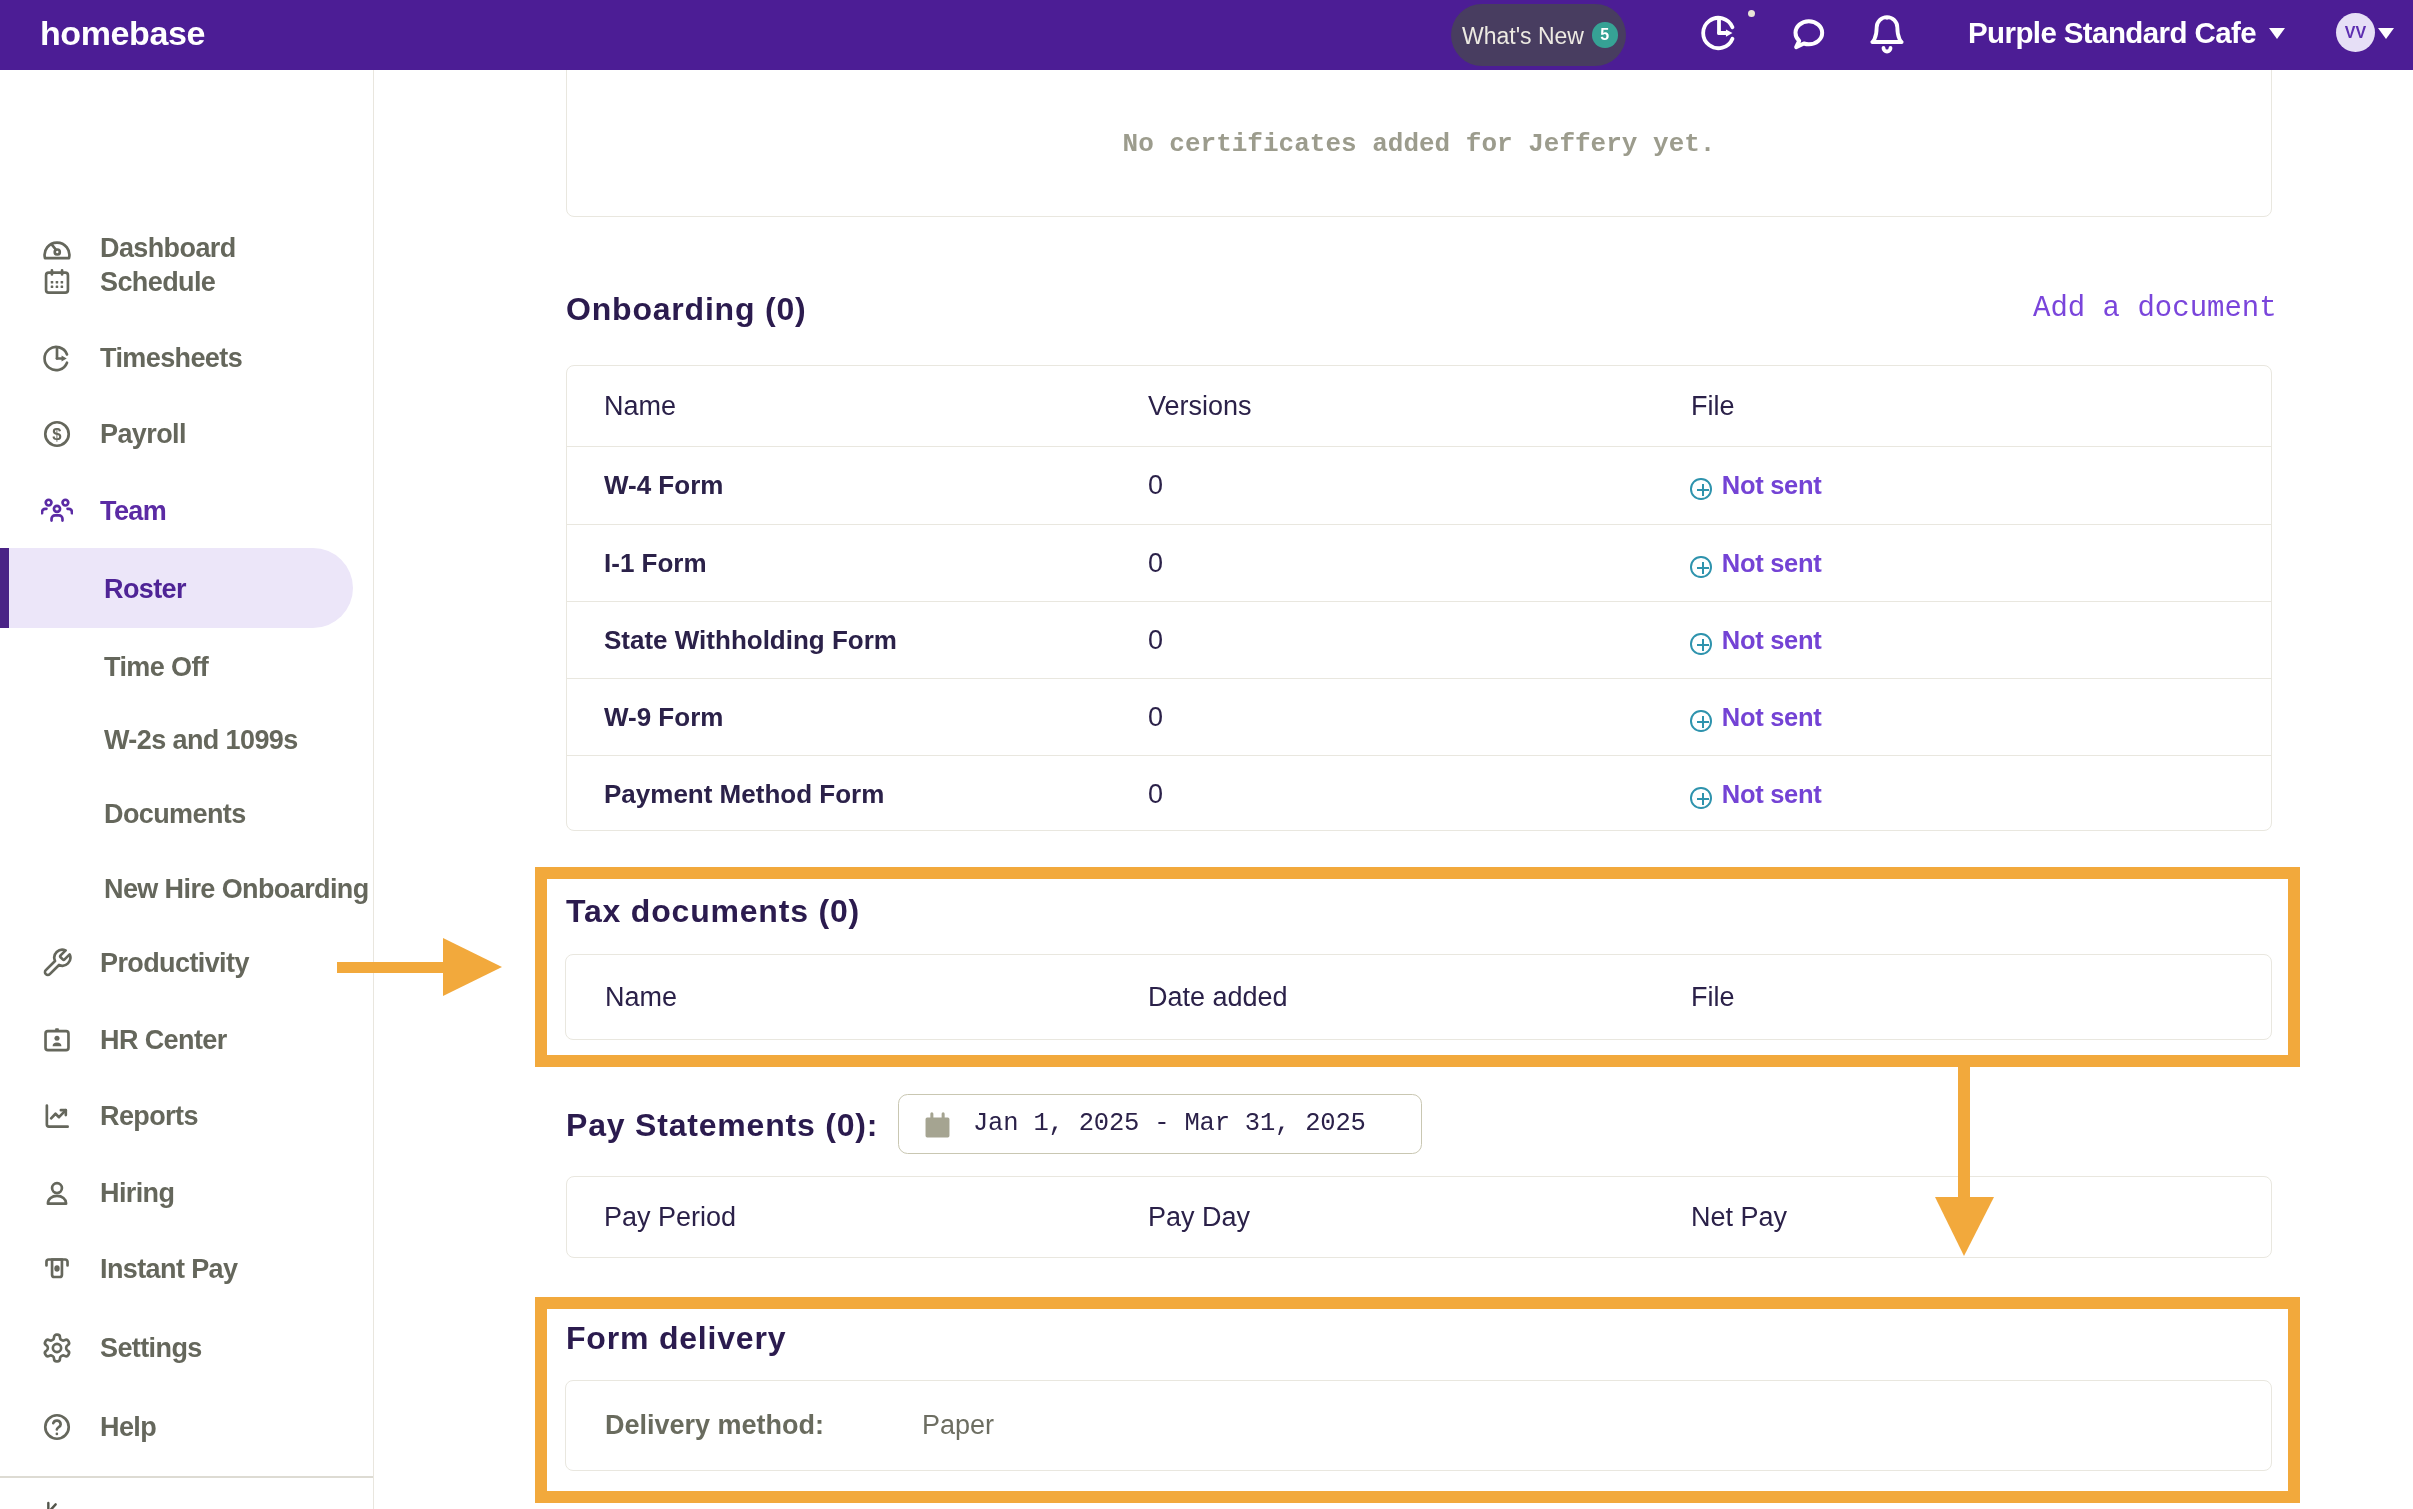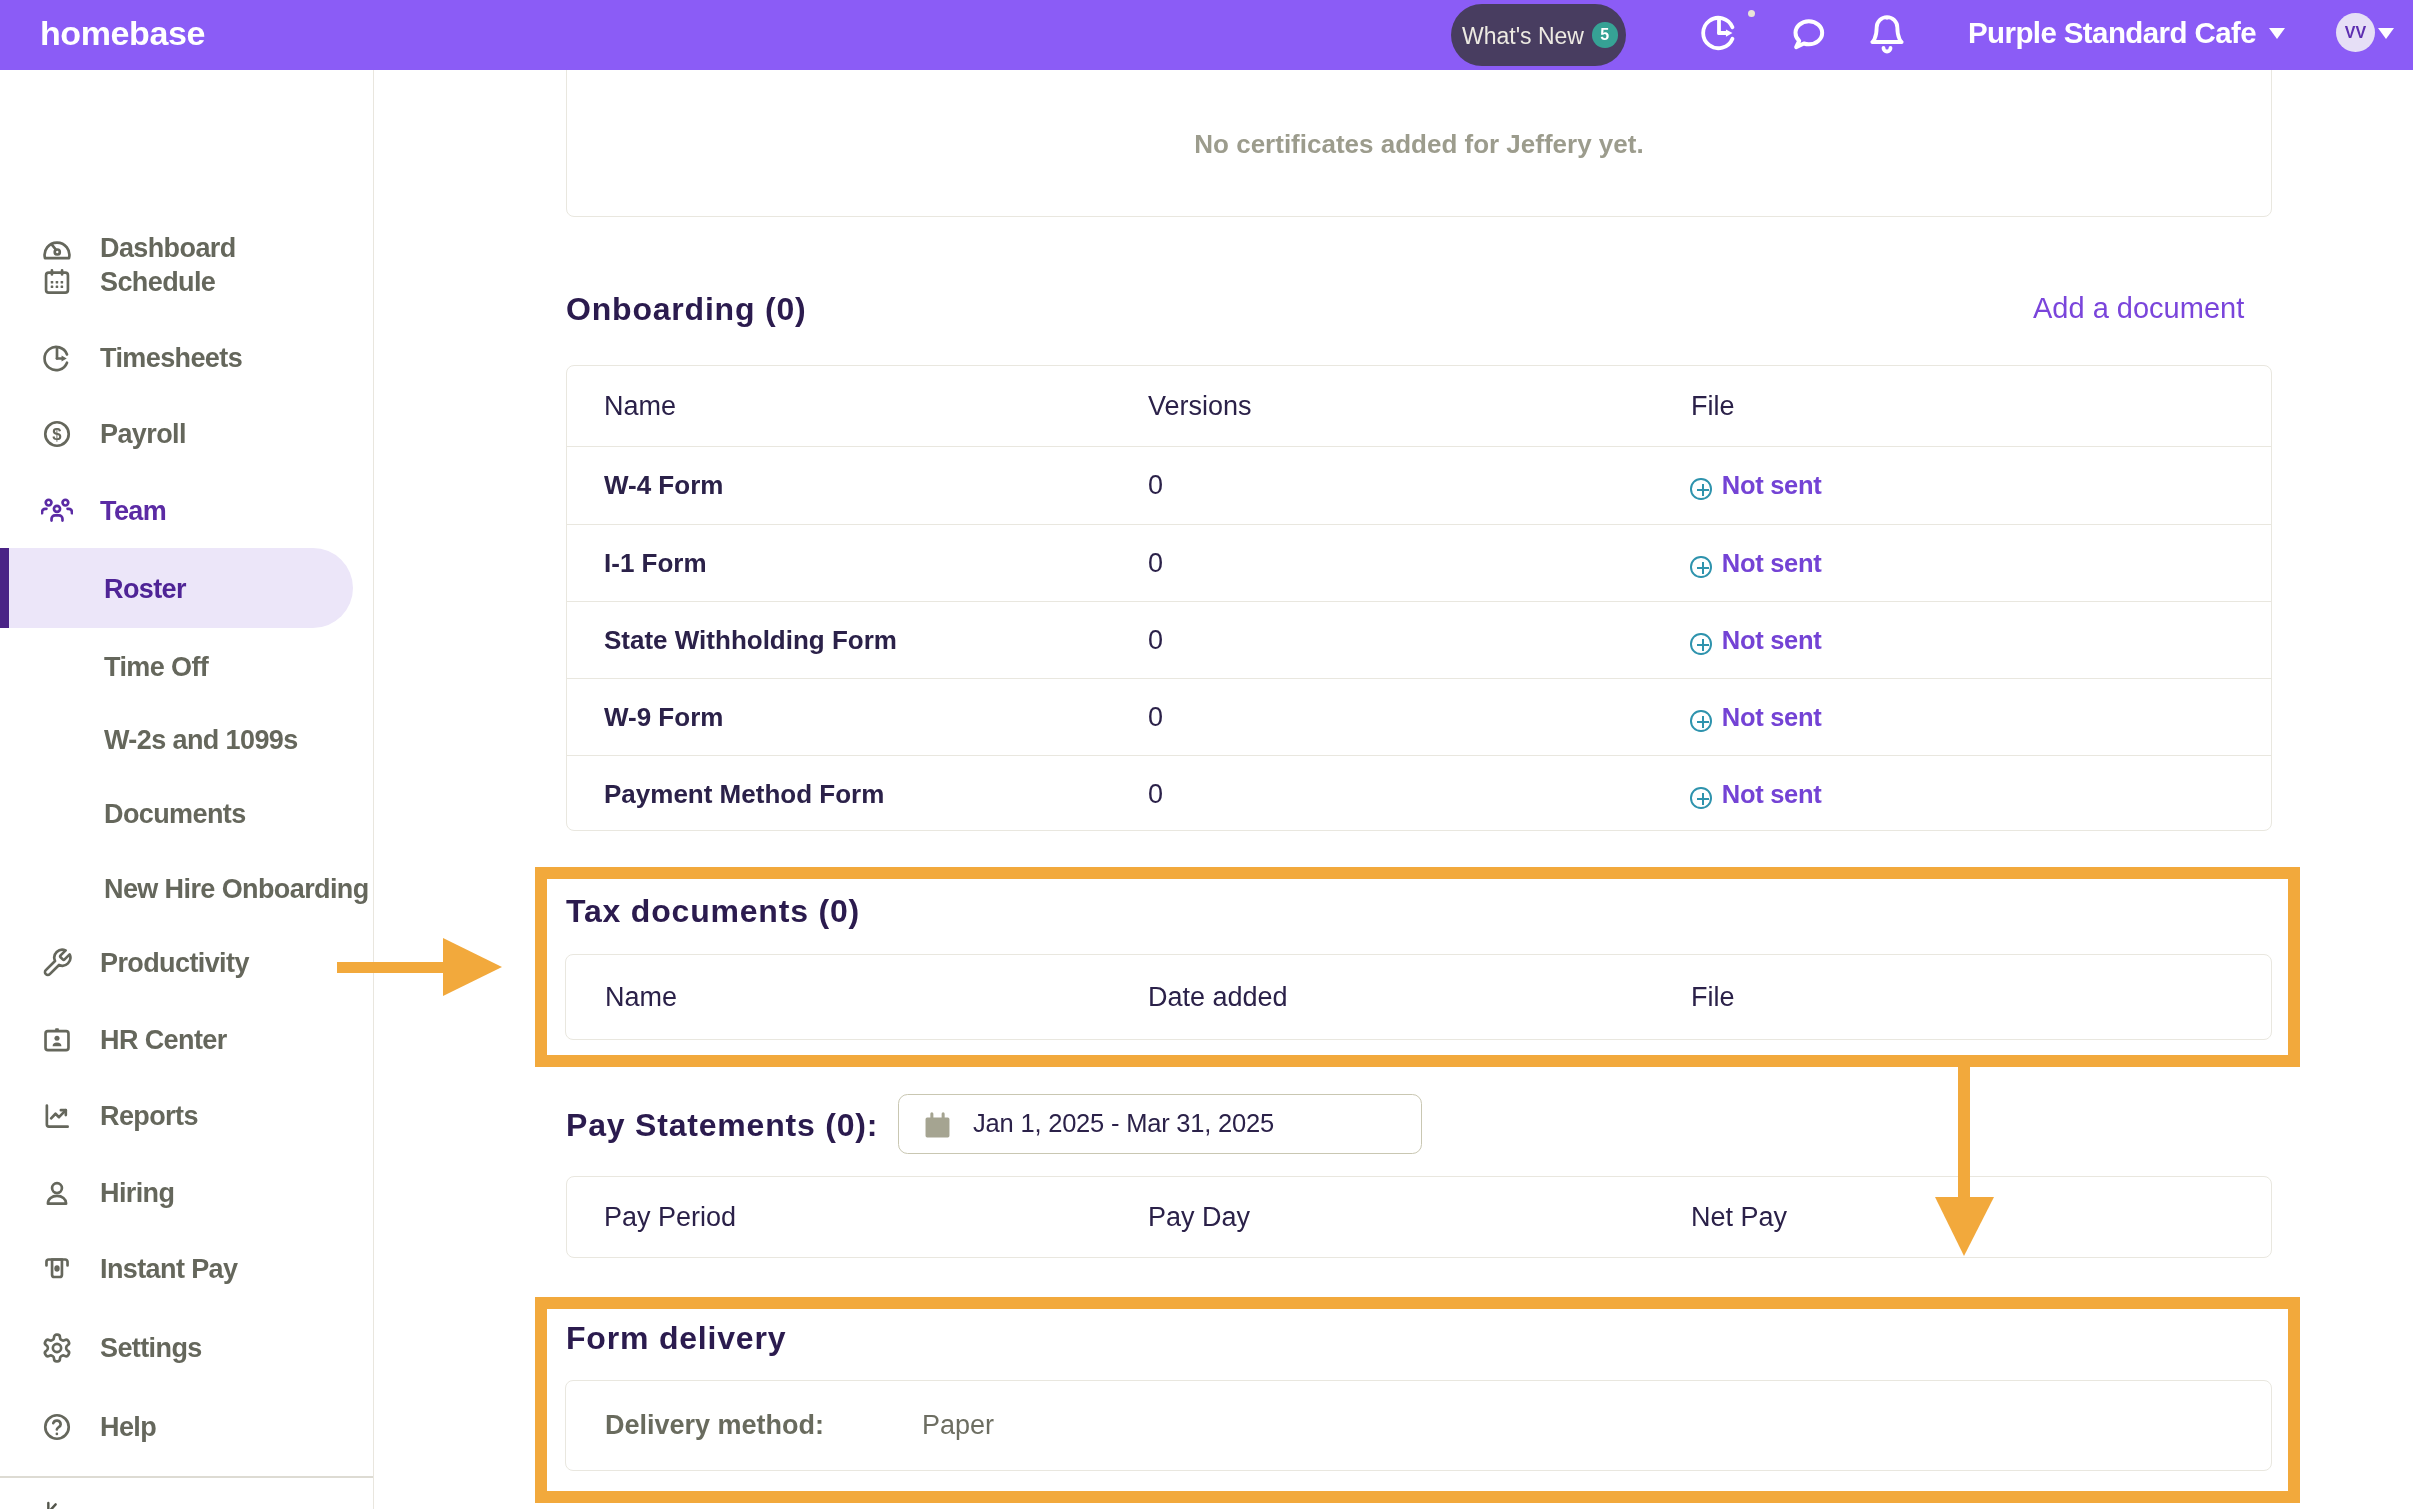--- a/index.html
+++ b/index.html
@@ -1,20 +1,20 @@
 <!DOCTYPE html>
 <html style="font-size:12.7px"><head>
 <meta charset="utf-8">
 <style>
 * { margin:0; padding:0; box-sizing:border-box; }
 html,body { width:2413px; height:1509px; background:#ffffff; font-family:"Liberation Sans", sans-serif; overflow:hidden; }
-.abs { position:absolute; }
-
-
-#hdr { position:absolute; left:0; top:0; width:2413px; height:70px; background:#8b5cf6; z-index:10; }
+.abs { position:absolute;font-family:Liberation Mono, monospace; }
+
+
+#hdr { position:absolute; left:0; top:0; width:2413px; height:70px; background:#4c1d95; z-index:10; }
 #logo { position:absolute; left:40px; top:16px; font-size:34px; font-weight:700; color:#fff; letter-spacing:-0.4px; line-height:1; }
 #whatsnew { position:absolute; left:1451px; top:4px; width:175px; height:62px; background:#483d60; border-radius:31px; }
 #whatsnew .t { position:absolute; left:11px; top:19px; font-size:23px; color:#edeae2; white-space:nowrap; }
 #whatsnew .b { position:absolute; left:141px; top:18.3px; width:25.5px; height:25.5px; border-radius:50%; background:#36a295; color:#fff; font-size:16px; font-weight:700; text-align:center; line-height:25.5px; }
 .hico { position:absolute; top:0; }
 #acctname { position:absolute; left:1968px; top:18.3px; font-size:29.5px; font-weight:700; color:#fff; letter-spacing:-0.6px; white-space:nowrap; line-height:1; }
 .caret { position:absolute; width:0; height:0; border-left:8px solid transparent; border-right:8px solid transparent; border-top:11px solid #fff; }
 #avatar { position:absolute; left:2336px; top:12.7px; width:39px; height:39px; border-radius:50%; background:#e6dff6; color:#5d2eb0; font-weight:700; font-size:16px; text-align:center; line-height:39px; }
 
 

